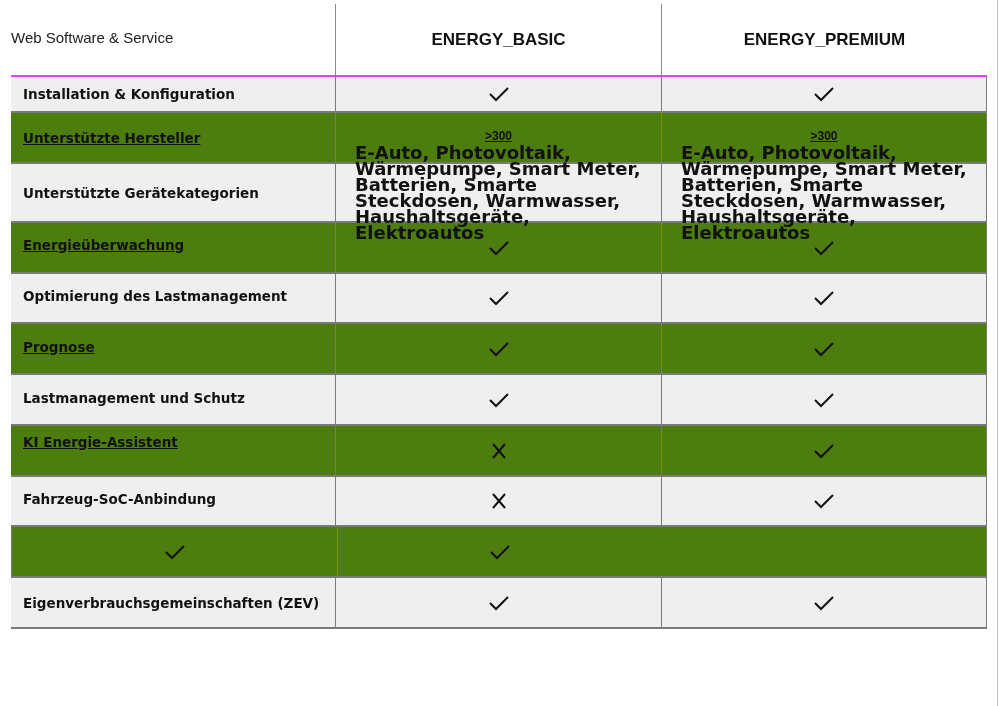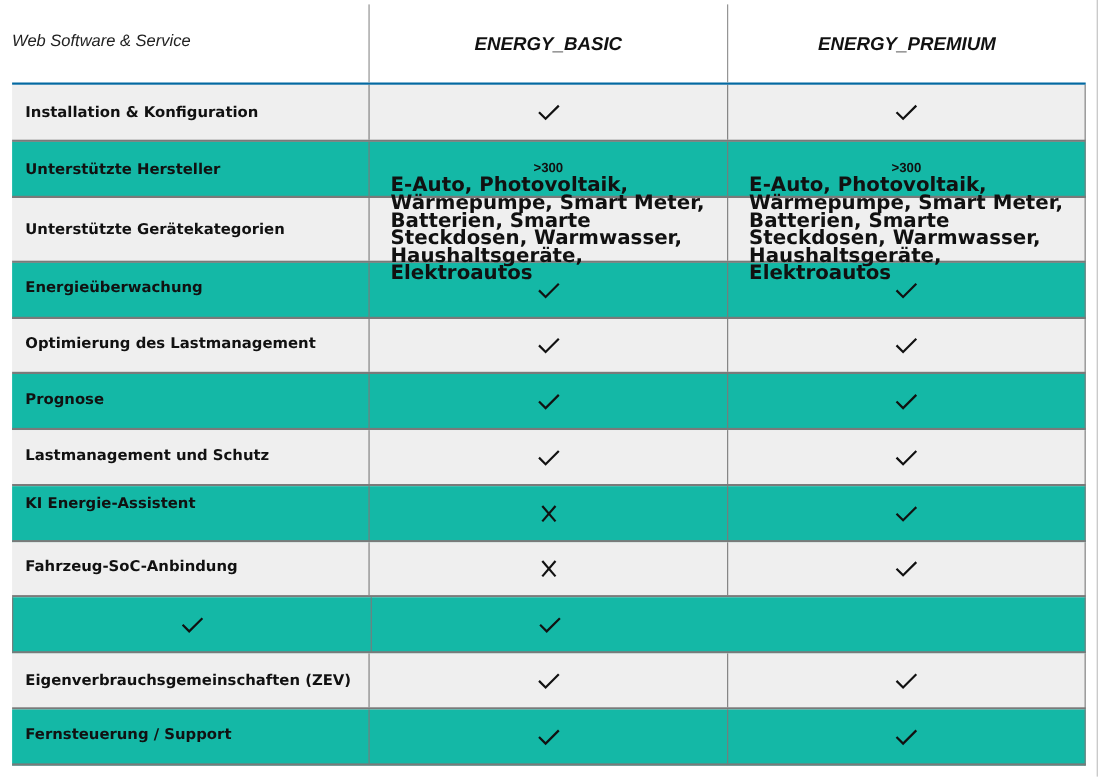--- a/index.html
+++ b/index.html
@@ -26,22 +26,21 @@
     .table {
       position: absolute;
       left: 11px;
       top: 0;
       width: 976px;
     }
     .header {
       position: relative;
       height: 75px;
       display: flex;
-      border-bottom: 2px solid #0369a1;
-      font-style: italic;
+      border-bottom: 2px solid #d946ef;
     }
     .header .cell {
       display: flex;
       align-items: center;
       box-sizing: border-box;
     }
     .col-label { width: 324px; }
     .col-basic { width: 326px; }
     .col-premium { width: 326px; }
     .header .col-label {
@@ -69,21 +68,21 @@
       margin-top: 4px;
       height: 71px;
     }
     .row {
       display: flex;
       box-sizing: border-box;
       border-bottom: 2px solid #7a7a7a;
       border-right: 1.5px solid #7a7a7a;
     }
     .row.grey { background: #efefef; }
-    .row.white { background: #14b8a6; }
+    .row.white { background: #4d7c0f; text-decoration: underline; }
     .row .cell {
       display: flex;
       align-items: center;
       box-sizing: border-box;
     }
     .row .col-label {
       padding-left: 12px;
       font-weight: bold;
       font-size: 13.5px;
       color: #111;
@@ -123,21 +122,21 @@
 
 <div class="right-edge"></div>
 
 <div class="table">
   <div class="header">
     <div class="cell col-label">Web Software &amp; Service</div>
     <div class="cell col-basic">ENERGY_BASIC</div>
     <div class="cell col-premium">ENERGY_PREMIUM</div>
   </div>
 
-  <div class="row grey" style="height:52px">
+  <div class="row grey" style="height:36px">
     <div class="cell col-label">Installation &amp; Konfiguration</div>
     <div class="cell col-basic">
       <span class="icon">
           <svg width="22" height="18" viewBox="0 0 22 18">
             <polyline points="2,9 8,15 20,3" fill="none" stroke="#111" stroke-width="2"></polyline>
           </svg>
         </span>
     </div>
     <div class="cell col-premium">
       <span class="icon">
@@ -306,30 +305,13 @@
     </div>
     <div class="cell col-premium">
       <span class="icon">
           <svg width="22" height="18" viewBox="0 0 22 18">
             <polyline points="2,9 8,15 20,3" fill="none" stroke="#111" stroke-width="2"></polyline>
           </svg>
         </span>
     </div>
   </div>
 
-  <div class="row white" style="height:51px">
-    <div class="cell col-label" style="padding-bottom:4px">Fernsteuerung / Support</div>
-    <div class="cell col-basic">
-      <span class="icon">
-          <svg width="22" height="18" viewBox="0 0 22 18">
-            <polyline points="2,9 8,15 20,3" fill="none" stroke="#111" stroke-width="2"></polyline>
-          </svg>
-        </span>
-    </div>
-    <div class="cell col-premium">
-      <span class="icon">
-          <svg width="22" height="18" viewBox="0 0 22 18">
-            <polyline points="2,9 8,15 20,3" fill="none" stroke="#111" stroke-width="2"></polyline>
-          </svg>
-        </span>
-    </div>
-  </div>
 </div>
 
 </body></html>

